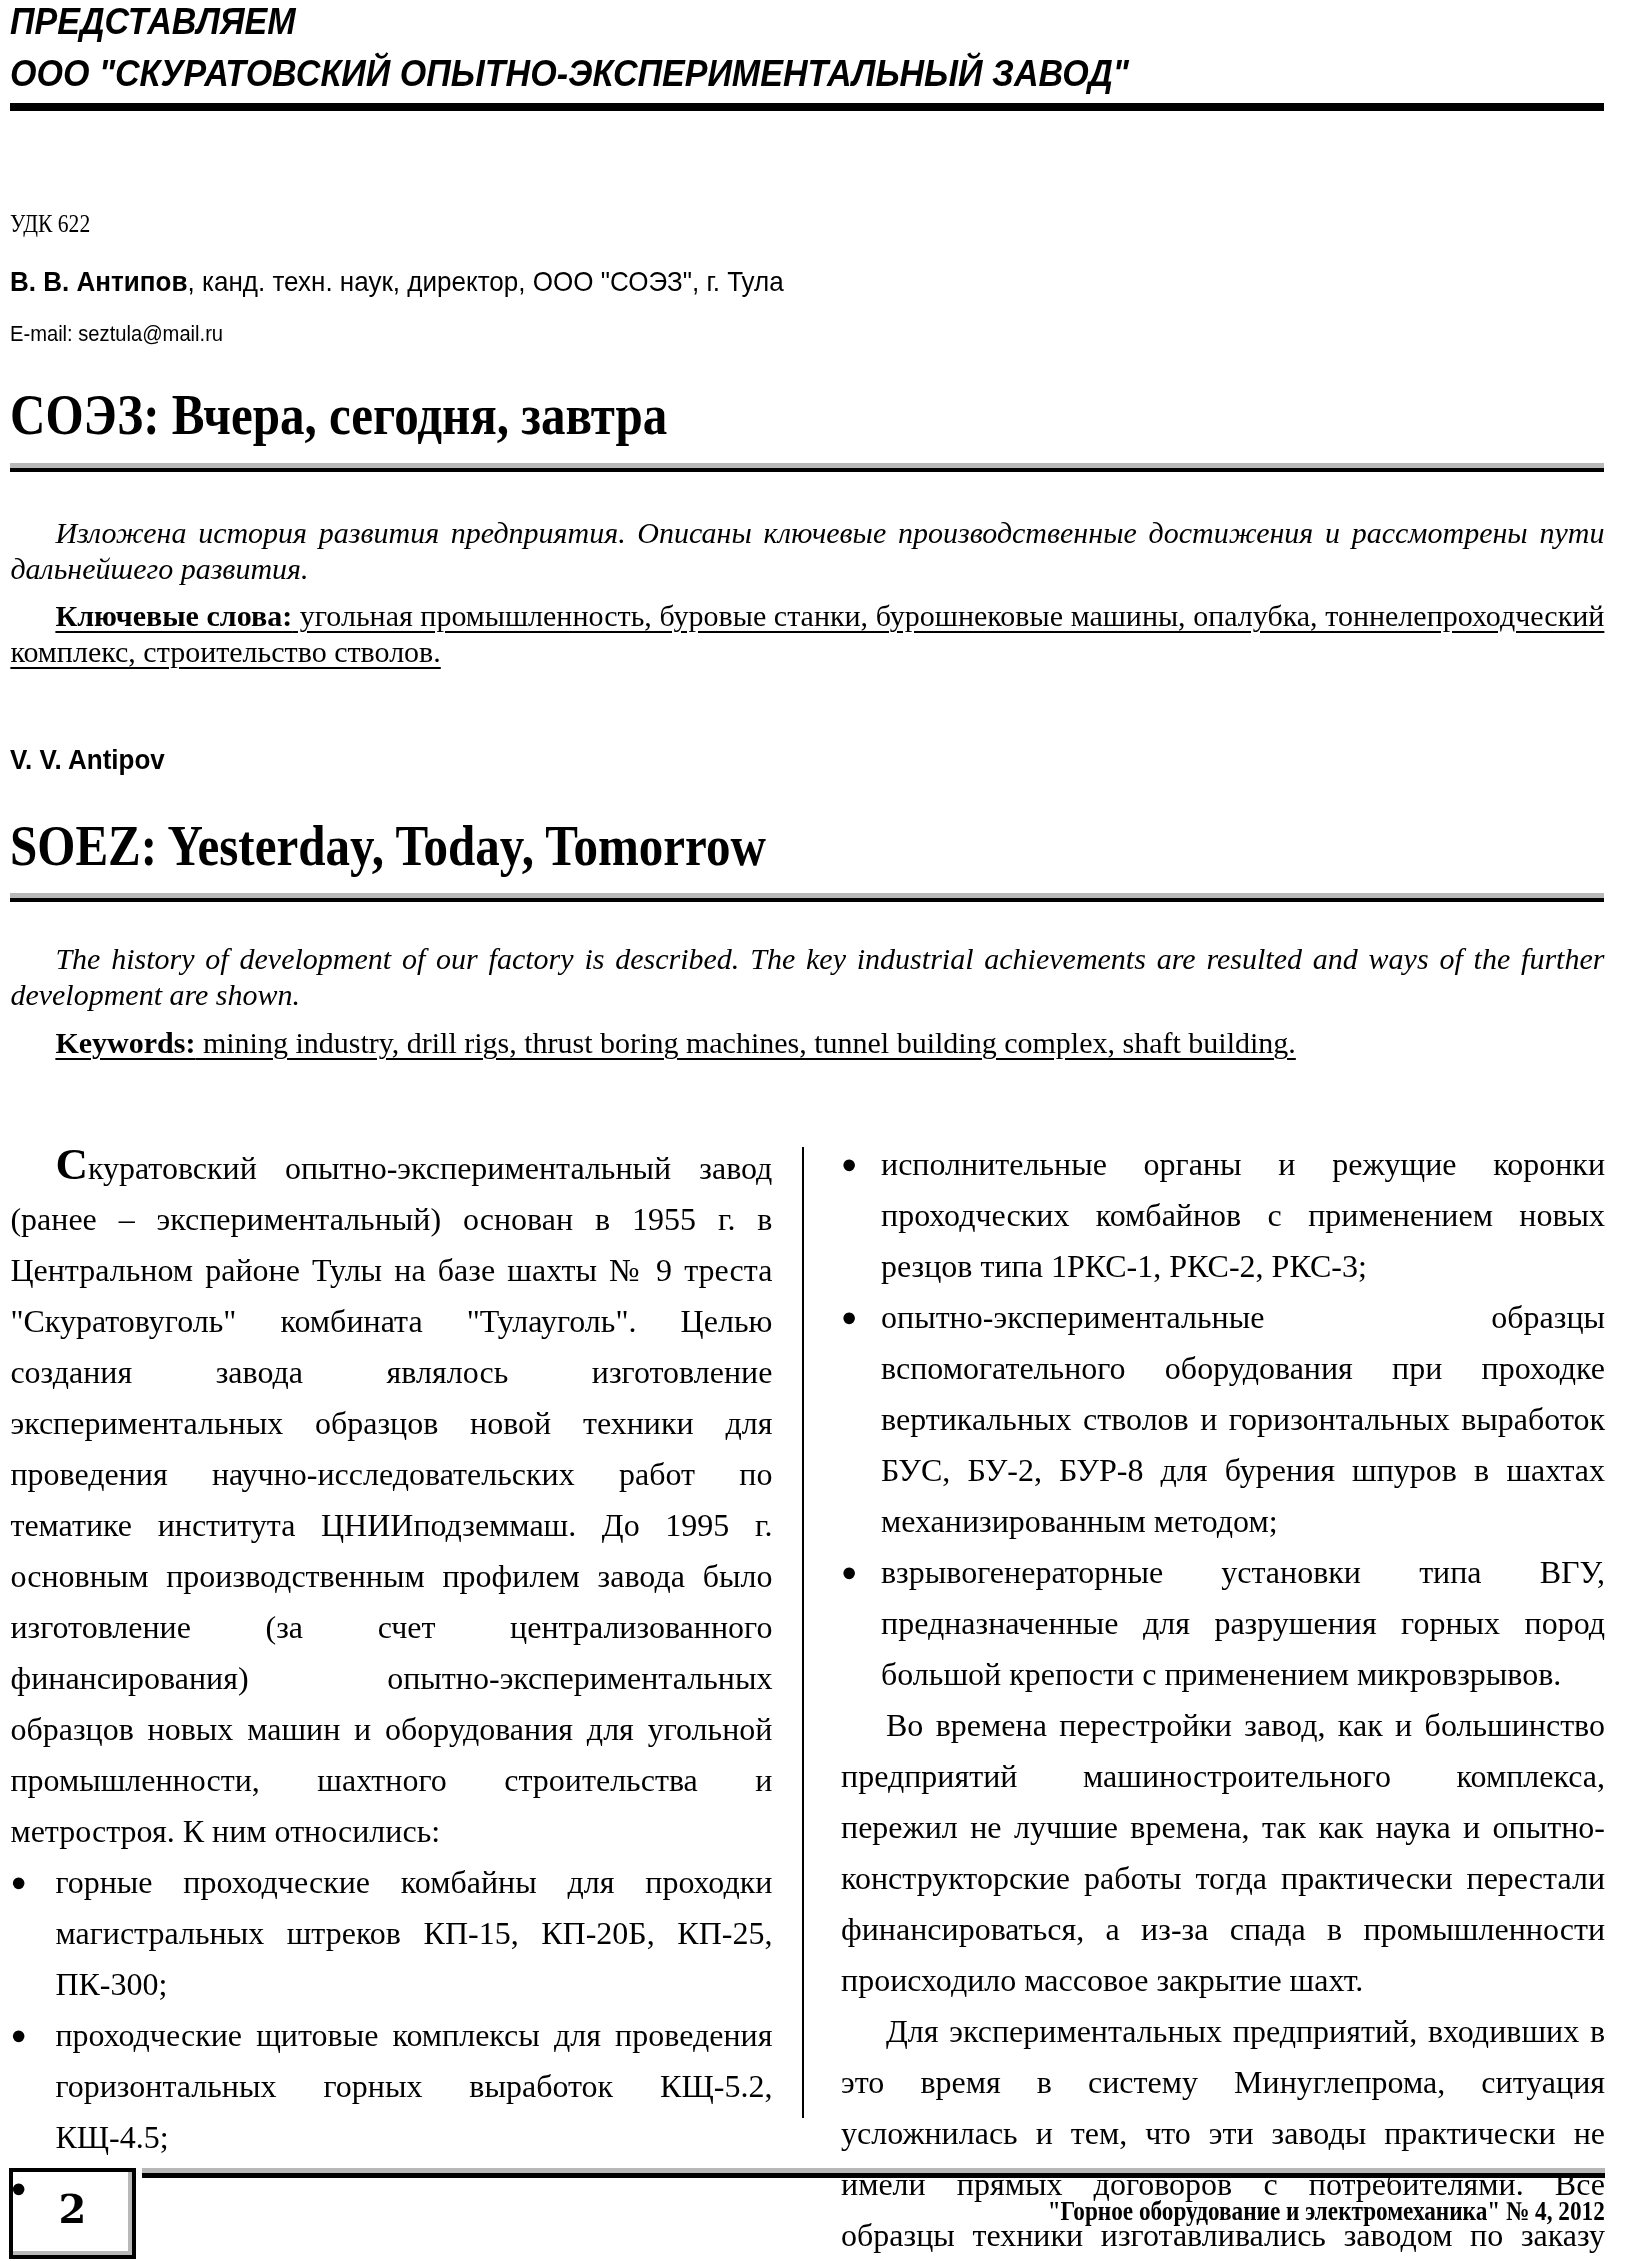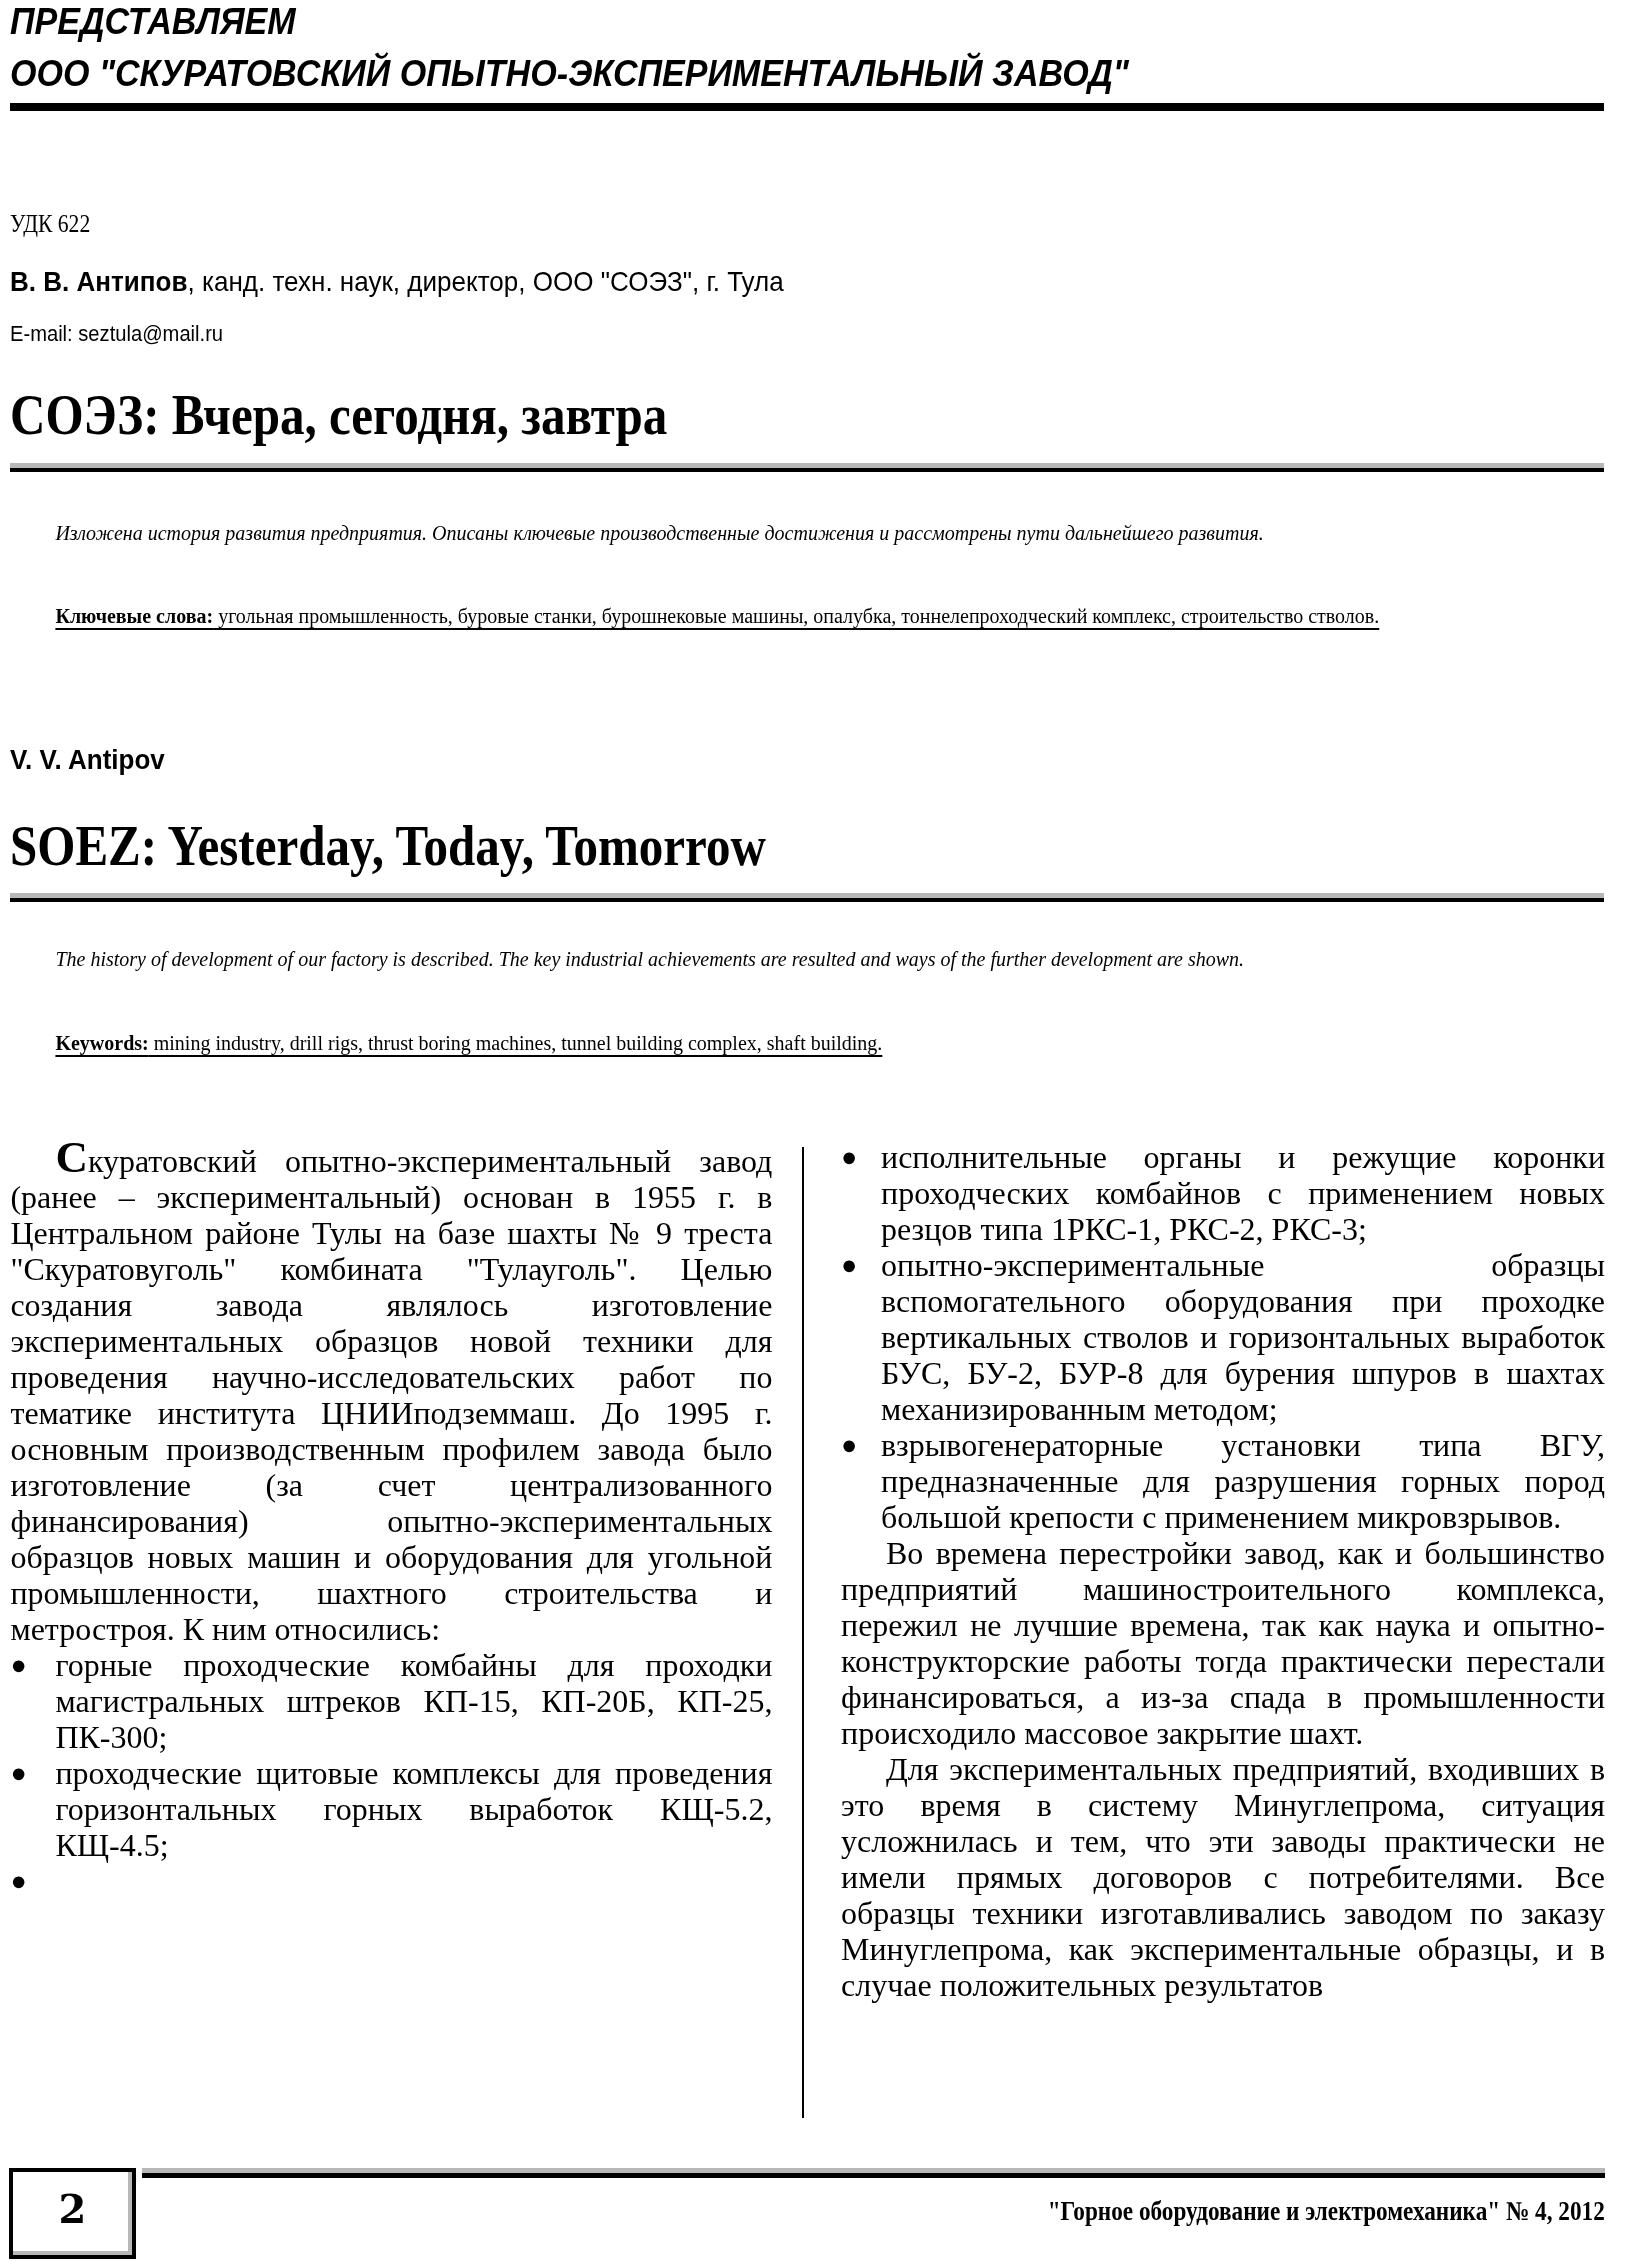--- a/index.html
+++ b/index.html
@@ -19,34 +19,34 @@
     .title { left: 10.4px; font-family: "Liberation Serif", serif; font-weight: bold; font-size: 57px; white-space: nowrap; transform: scaleX(0.86); transform-origin: left top; }
     .title-ru { top: 382px; }
     .title-en { top: 813px; }
 
     .double-rule { left: 10.4px; width: 1594px; height: 9.7px; }
     .double-rule .g { height: 5.2px; background: #b8b8b8; }
     .double-rule .k { height: 3.7px; background: #000; }
     .rule-ru { top: 463px; }
     .rule-en { top: 893px; }
 
-    .abstract { left: 10.4px; width: 1594px; font-family: "Liberation Serif", serif; font-size: 20px; line-height: 36px; text-align: justify; }
+    .abstract { left: 10.4px; width: 1594px; font-family: "Liberation Serif", serif; font-size: 30px; line-height: 36px; text-align: justify; }
     .abstract p { margin: 0; text-indent: 45px; }
     .abstract .it { font-style: italic; }
     .kw { text-decoration: underline; text-decoration-thickness: 2.2px; text-underline-offset: 4.5px; }
     .kw b { font-weight: bold; }
     .abs-ru { top: 515px; }
     .kw-ru { top: 598px; }
     .abs-en { top: 941px; }
     .kw-en { top: 1025px; }
 
     .author-en { left: 10.4px; top: 744px; font-family: "Liberation Sans", sans-serif; font-weight: bold; font-size: 28px; transform: scaleX(0.93); transform-origin: left top; white-space: nowrap; }
 
     
-    .col { top: 1139px; font-family: "Liberation Serif", serif; font-size: 32px; line-height: 36px; text-align: justify; }
+    .col { top: 1139px; font-family: "Liberation Serif", serif; font-size: 32px; line-height: 51px; text-align: justify; }
     .col-left { left: 10.4px; width: 762px; }
     .col-right { left: 841px; width: 764px; }
     .col p { margin: 0; text-indent: 45px; }
     .dropcap { font-weight: bold; font-size: 45px; }
     .col ul { list-style: none; margin: 0; padding: 0; }
     .col li { position: relative; padding-left: 45px; }
     .col li .bullet { position: absolute; left: 0; top: 0; font-size: 27px; }
     .col-right li { padding-left: 40px; }
     .col-divider { left: 802px; top: 1147px; width: 1.5px; height: 971px; background: #000; }
 

